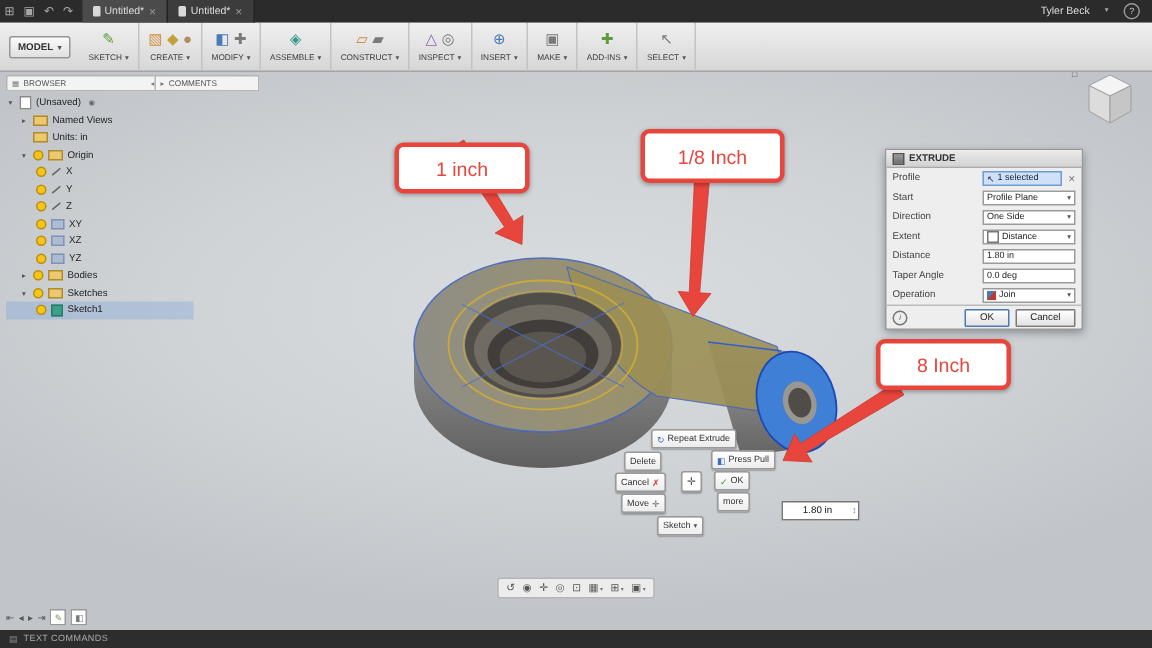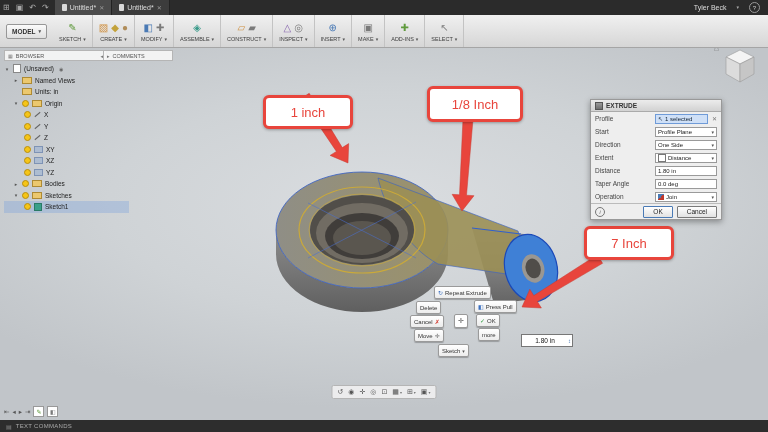--- a/index.html
+++ b/index.html
@@ -403,21 +403,21 @@
   </svg>
 </div>
 
 <div class="callout co-1">
   <span>1 inch</span>
 </div>
 <div class="callout co-2">
   <span>1/8 Inch</span>
 </div>
 <div class="callout co-3">
-  <span>7 Inch</span>
+  <span>8 Inch</span>
 </div>
 
 <div class="dlg">
   <div class="dlg-header">
     <span class="dlg-hicon"></span>
     <span>EXTRUDE</span>
   </div>
   <div class="dlg-row">
     <span class="dlg-label">Profile</span>
     <span class="ctrl" style="border:none;background:none;padding:0">

